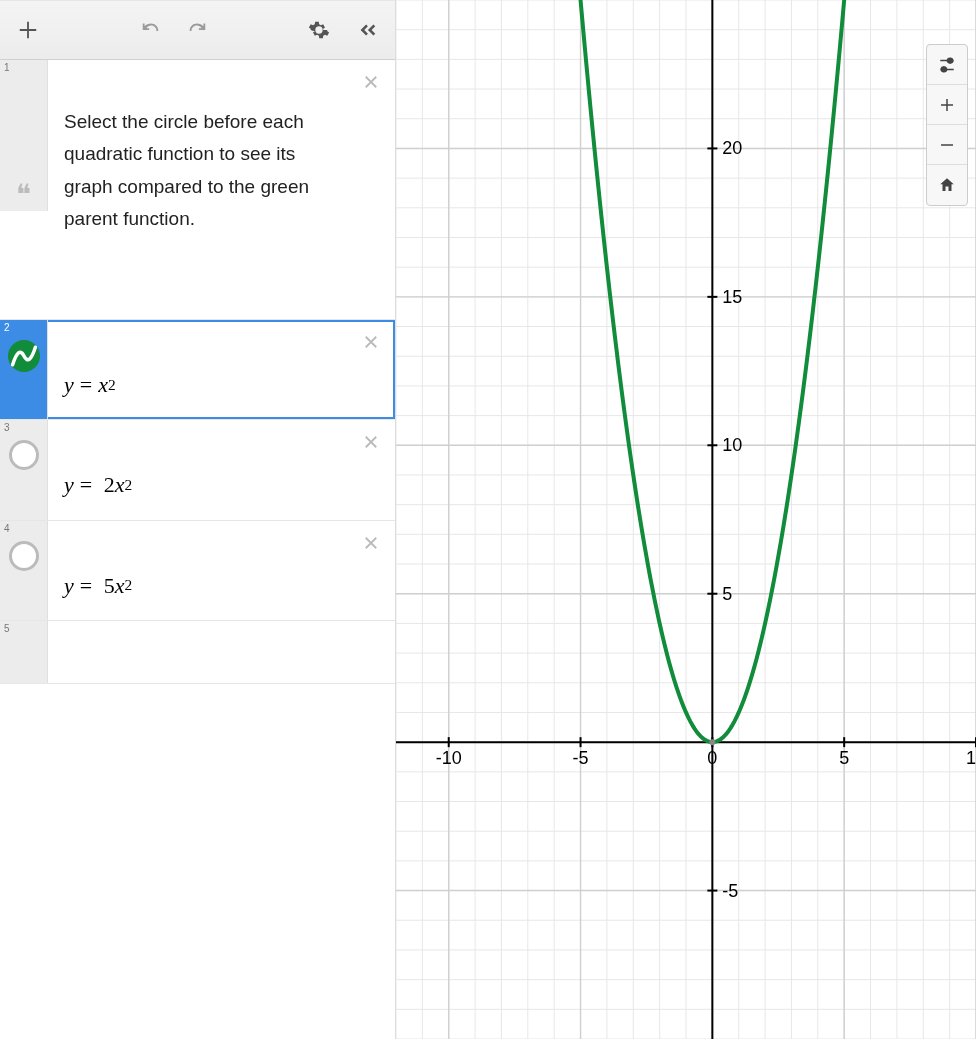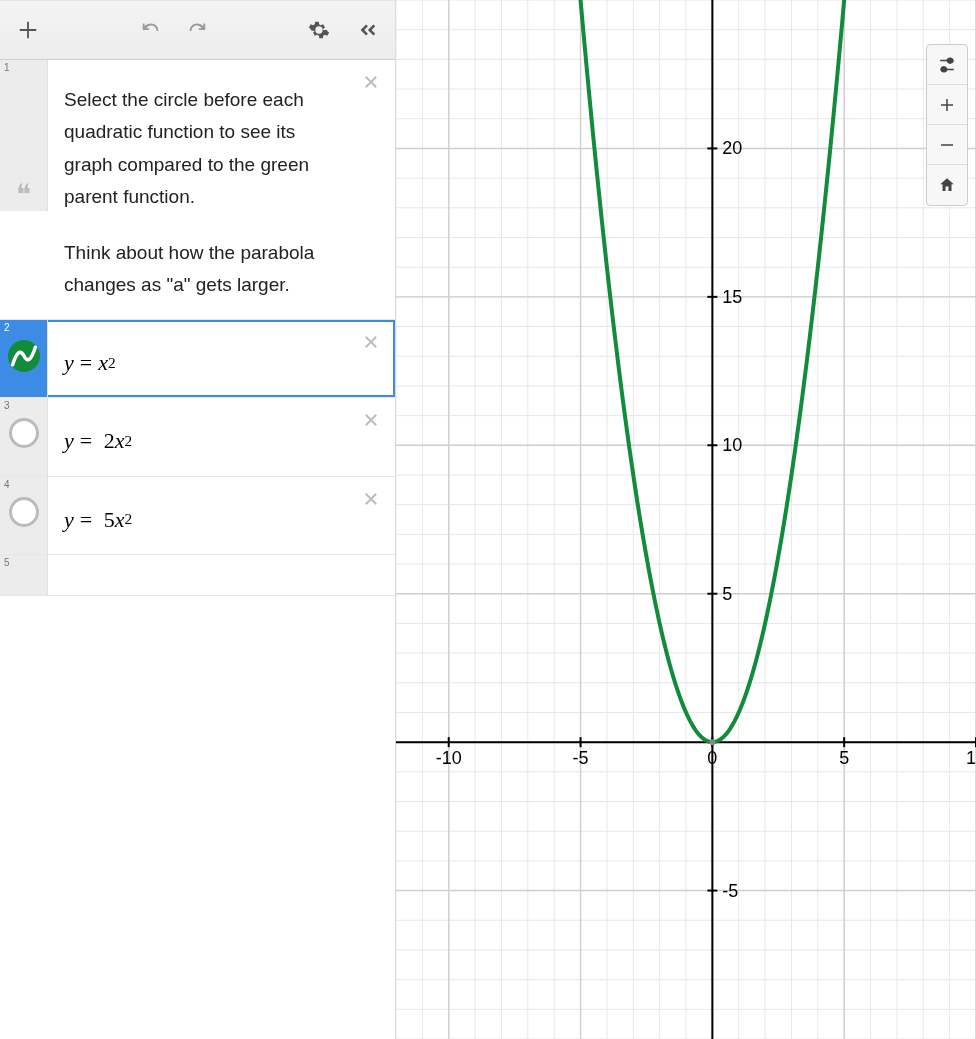--- a/index.html
+++ b/index.html
@@ -12,21 +12,21 @@
   .toolbar { height: 60px; background: linear-gradient(#f4f4f4,#ececec); border-top: 1px solid #e6e6e6; border-bottom: 1px solid #d0d0d0; display: flex; align-items: center; padding: 0 6px; gap: 4px; }
   .tool-btn { width: 44px; height: 44px; display: flex; align-items: center; justify-content: center; color: #555; border-radius: 4px; }
   .tool-btn svg { width: 22px; height: 22px; fill: #555; }
   .tool-spacer { flex: 1; }
   .undo-redo { display:flex; gap: 2px; }
 
   .item-list { flex: 1; overflow-y: auto; background: #fff; }
   .row { display: flex; align-items: stretch; min-height: 72px; border-bottom: 1px solid #e6e6e6; position: relative; background: #fff; }
   .row .gutter { width: 48px; background: #ececec; border-right: 1px solid #e0e0e0; display: flex; align-items:flex-start; justify-content:center; padding-top: 6px; position: relative; }
   .row .gutter .rownum { font-size: 10px; color: #777; position: absolute; top: 2px; left: 4px; }
-  .row .content { flex: 1; padding: 24px 48px 16px 16px; font-size: 19px; line-height: 1.7; }
+  .row .content { flex: 1; padding: 24px 48px 16px 16px; font-size: 19px; line-height: 1.7; margin-top: 22px; }
   .row .del { position: absolute; right: 12px; top: 10px; width: 24px; height: 24px; display:flex; align-items:center; justify-content:center; }
   .row .del svg { width: 18px; height: 18px; stroke: #bbb; stroke-width: 2.5; fill:none; }
 
   .row.note .content { font-size: 19px; color: #222; }
   .row.note .gutter { padding-top: 8px; }
   .row.note { min-height: 260px; align-items: flex-start; }
   .quote-icon { font-size: 28px; color: #bbb; margin-top: 110px; font-family: Georgia, serif; }
 
   .row.expr .content { font-family: "Times New Roman", serif; font-style: italic; font-size: 22px; display:flex; align-items:center; }
   .row.expr.selected { box-shadow: inset 0 0 0 2px #3c8ce6; }
@@ -96,21 +96,20 @@
     <div class="item-list">
 
       <div class="row note">
         <div class="gutter">
           <span class="rownum">1</span>
           <span class="quote-icon">❝</span>
         </div>
         <div class="content">
           <div>Select the circle before each quadratic function to see its graph compared to the green parent function.</div>
           <div style="height:24px"></div>
-          <div>Think about how the parabola changes as "a" gets larger.</div>
         </div>
         <div class="del">
           <svg viewBox="0 0 24 24">
               <path d="M5 5l14 14M19 5L5 19"></path>
             </svg>
         </div>
       </div>
 
       <div class="row expr selected">
         <div class="gutter">

